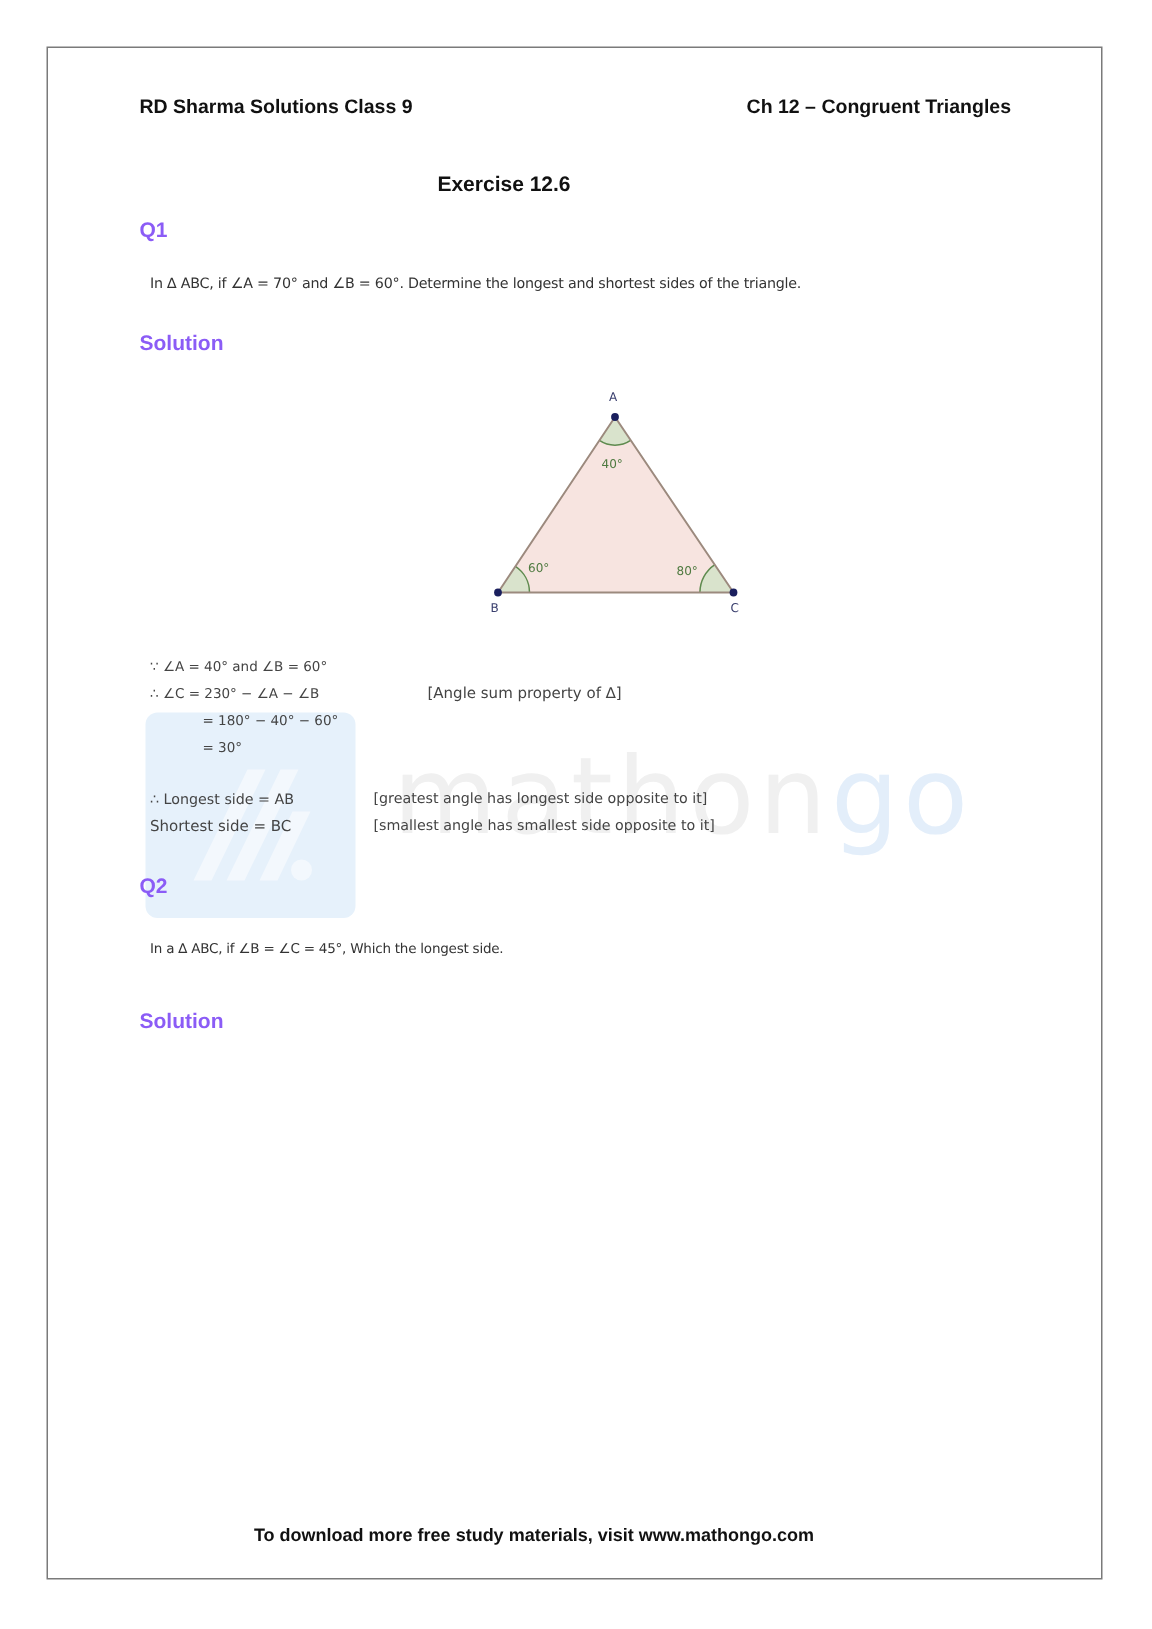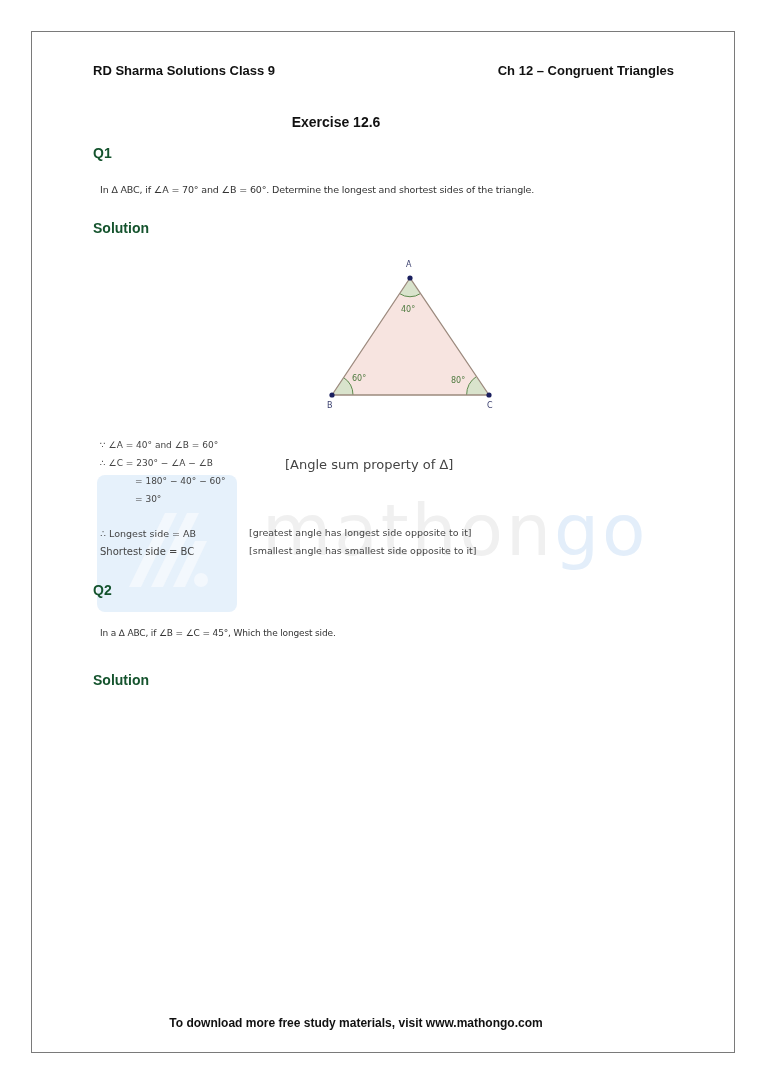--- a/index.html
+++ b/index.html
@@ -47,21 +47,21 @@
       font-size: 14px;
       font-weight: bold;
       color: #111;
     }
 
     .red-heading {
       position: absolute;
       left: 93px;
       font-size: 14px;
       font-weight: bold;
-      color: #14532d;
+      color: #8b5cf6;
     }
 
     .question-text {
       position: absolute;
       left: 100px;
       font-family: "DejaVu Sans", sans-serif;
       font-size: 9.5px;
       color: #333;
       white-space: nowrap;
       letter-spacing: -0.15px;
@@ -171,21 +171,21 @@
     <span class="abs" style="left:96px;top:5px;font-size:8px;color:#3a3f6e;font-family:'DejaVu Sans',sans-serif;">A</span>
     <span class="abs" style="left:17px;top:146px;font-size:8px;color:#3a3f6e;font-family:'DejaVu Sans',sans-serif;">B</span>
     <span class="abs" style="left:177px;top:146px;font-size:8px;color:#3a3f6e;font-family:'DejaVu Sans',sans-serif;">C</span>
     <span class="abs" style="left:91px;top:50px;font-size:8px;color:#4f7a40;font-family:'DejaVu Sans',sans-serif;">40°</span>
     <span class="abs" style="left:42px;top:119px;font-size:8px;color:#4f7a40;font-family:'DejaVu Sans',sans-serif;">60°</span>
     <span class="abs" style="left:141px;top:121px;font-size:8px;color:#4f7a40;font-family:'DejaVu Sans',sans-serif;">80°</span>
   </div>
 
   <div class="math-line" style="left:100px;top:440px;">∵ ∠A = 40° and ∠B = 60°</div>
   <div class="math-line" style="left:100px;top:458px;">∴ ∠C = 230° − ∠A − ∠B</div>
-  <div class="math-line" style="left:285px;top:457px;font-size:13px;">[Angle sum property of ∆]</div>
+  <div class="math-line" style="left:285px;top:457px;font-size:10px;">[Angle sum property of ∆]</div>
   <div class="math-line" style="left:135px;top:476px;">= 180° − 40° − 60°</div>
   <div class="math-line" style="left:135px;top:494px;">= 30°</div>
 
   <div class="math-line" style="left:100px;top:528px;font-size:9.5px;">∴ Longest side = AB</div>
   <div class="math-line" style="left:249px;top:527px;font-size:9.5px;">[greatest angle has longest side opposite to it]</div>
   <div class="math-line" style="left:100px;top:546px;font-size:10px;">Shortest side = BC</div>
   <div class="math-line" style="left:249px;top:545px;font-size:9.5px;">[smallest angle has smallest side opposite to it]</div>
 
   <div class="red-heading" style="top:582px;">Q2</div>
   <div class="question-text" style="top:628px;font-size:9px;">In a ∆ ABC, if ∠B = ∠C = 45°, Which the longest side.</div>

